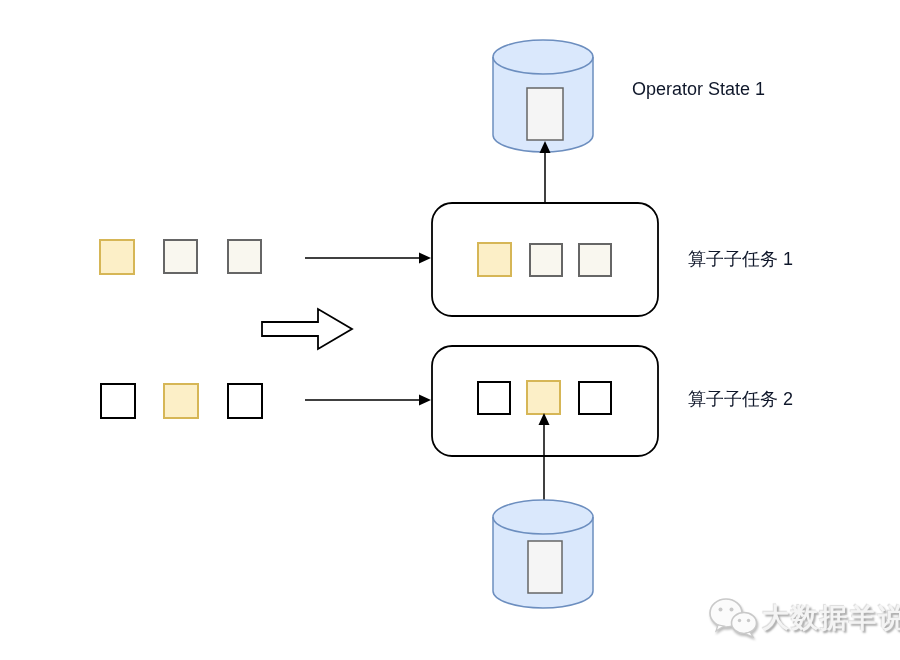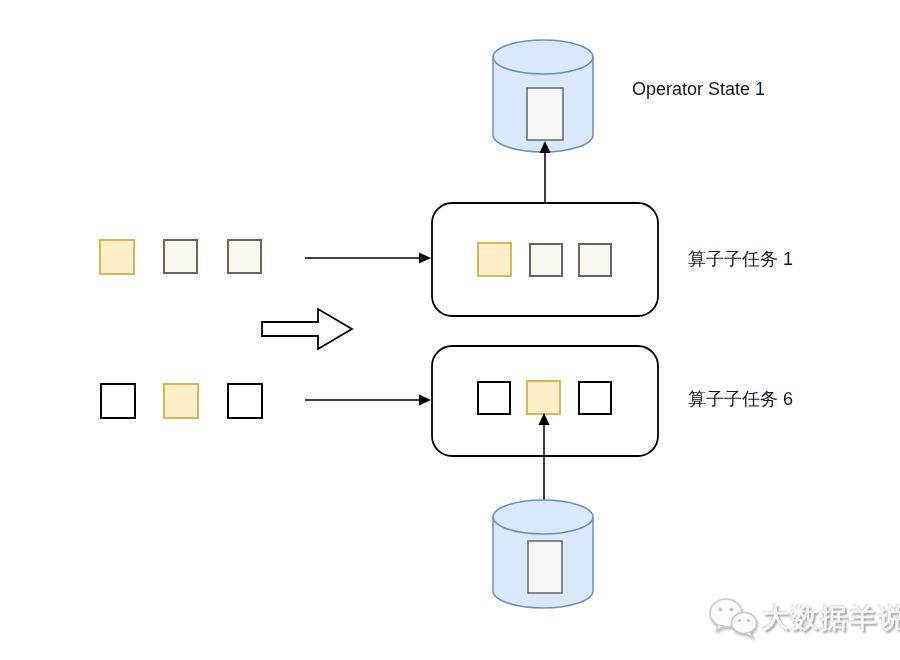--- a/index.html
+++ b/index.html
@@ -102,21 +102,21 @@
       <path d="M 493 517 C 493 507.6 515.4 500 543 500 C 570.6 500 593 507.6 593 517 L 593 591 C 593 600.4 570.6 608 543 608 C 515.4 608 493 600.4 493 591 Z" fill="#dae8fc" stroke="#6c8ebf" stroke-width="1.5"></path>
       <path d="M 493 517 C 493 526.4 515.4 534 543 534 C 570.6 534 593 526.4 593 517" fill="none" stroke="#6c8ebf" stroke-width="1.5"></path>
       <rect x="528" y="541" width="34" height="52" fill="#f5f5f5" stroke="#666666" stroke-width="1.5"></rect>
     </g>
   </svg>
 
   <div class="label" style="left:632px;top:78px;">Operator State 1</div>
 
   <div class="label" style="left:688px;top:248px;">算子子任务 1</div>
 
-  <div class="label" style="left:688px;top:388px;">算子子任务 6</div>
+  <div class="label" style="left:688px;top:388px;">算子子任务 2</div>
 
 
   <div class="watermark">
     <svg class="wechat-logo" width="54" height="44" viewBox="0 0 54 44">
       <ellipse cx="20" cy="17" rx="16" ry="14" fill="#fbfbfb" stroke="#c9c9c9" stroke-width="1.6"></ellipse>
       <path d="M 12 29 L 10 35 L 18 30 Z" fill="#fbfbfb" stroke="#c9c9c9" stroke-width="1.2"></path>
       <circle cx="14.5" cy="13.5" r="2" fill="#c9c9c9"></circle>
       <circle cx="25.5" cy="13.5" r="2" fill="#c9c9c9"></circle>
       <ellipse cx="38" cy="27" rx="12.5" ry="10.5" fill="#fbfbfb" stroke="#c9c9c9" stroke-width="1.6"></ellipse>
       <path d="M 44 36 L 47 41 L 39 37.5 Z" fill="#fbfbfb" stroke="#c9c9c9" stroke-width="1.2"></path>

